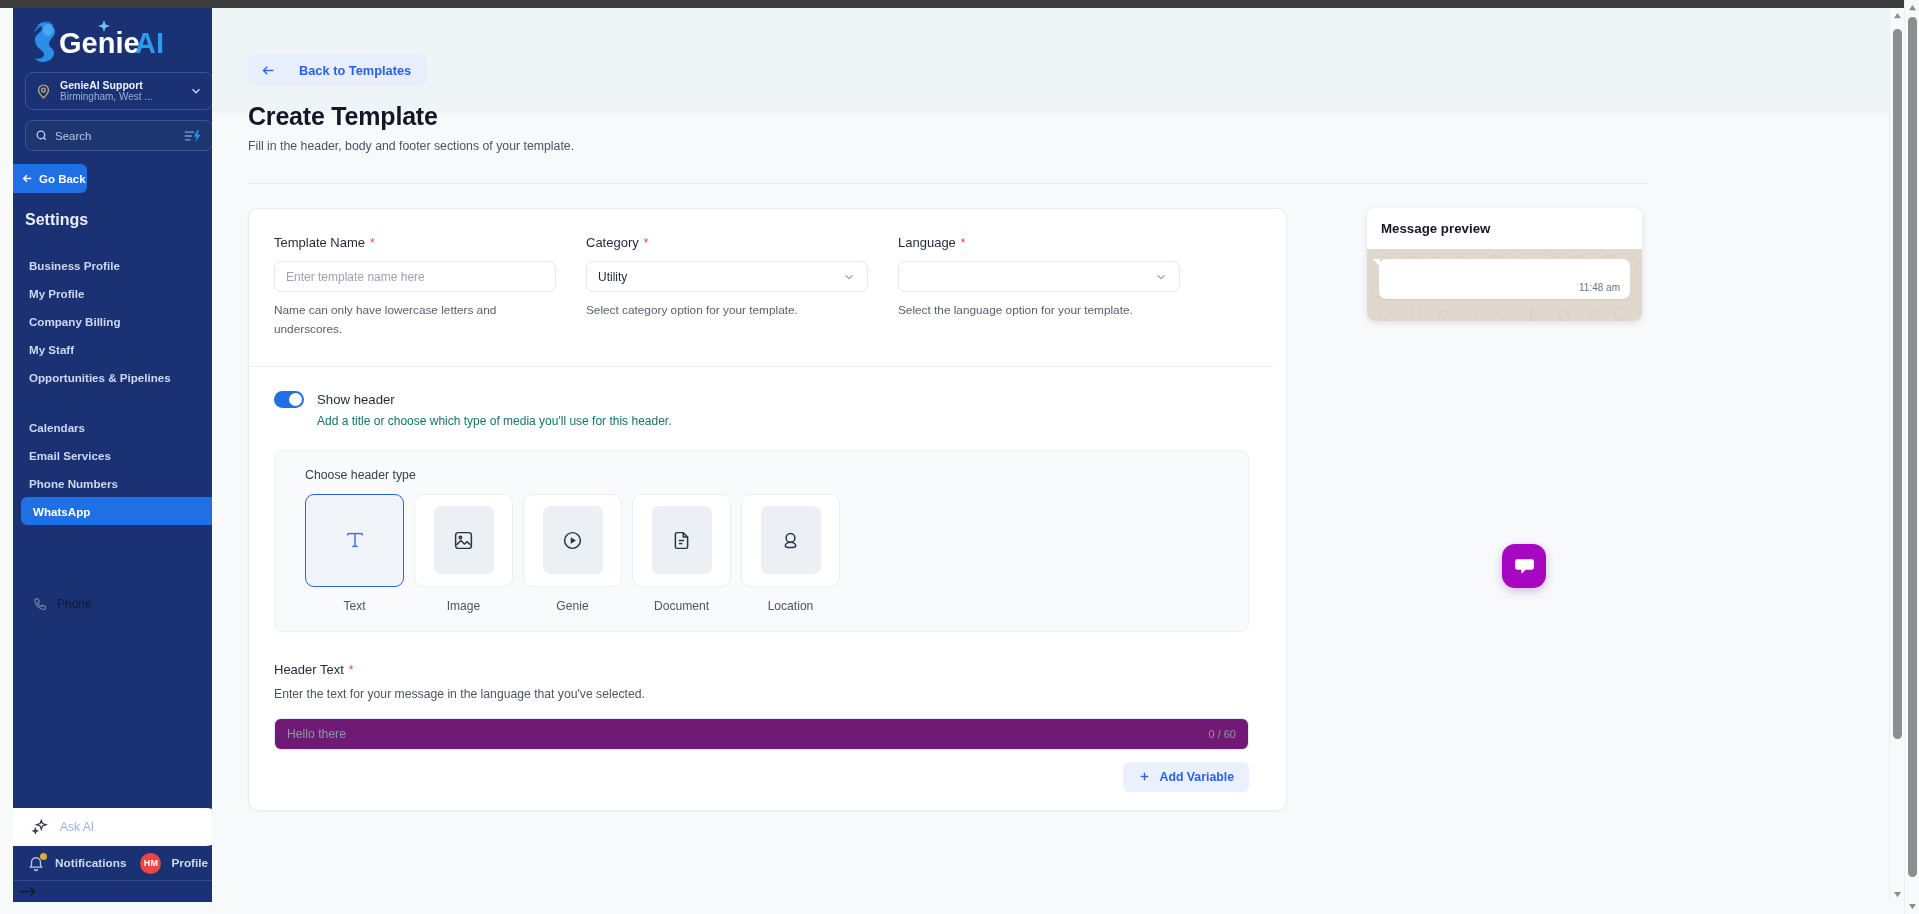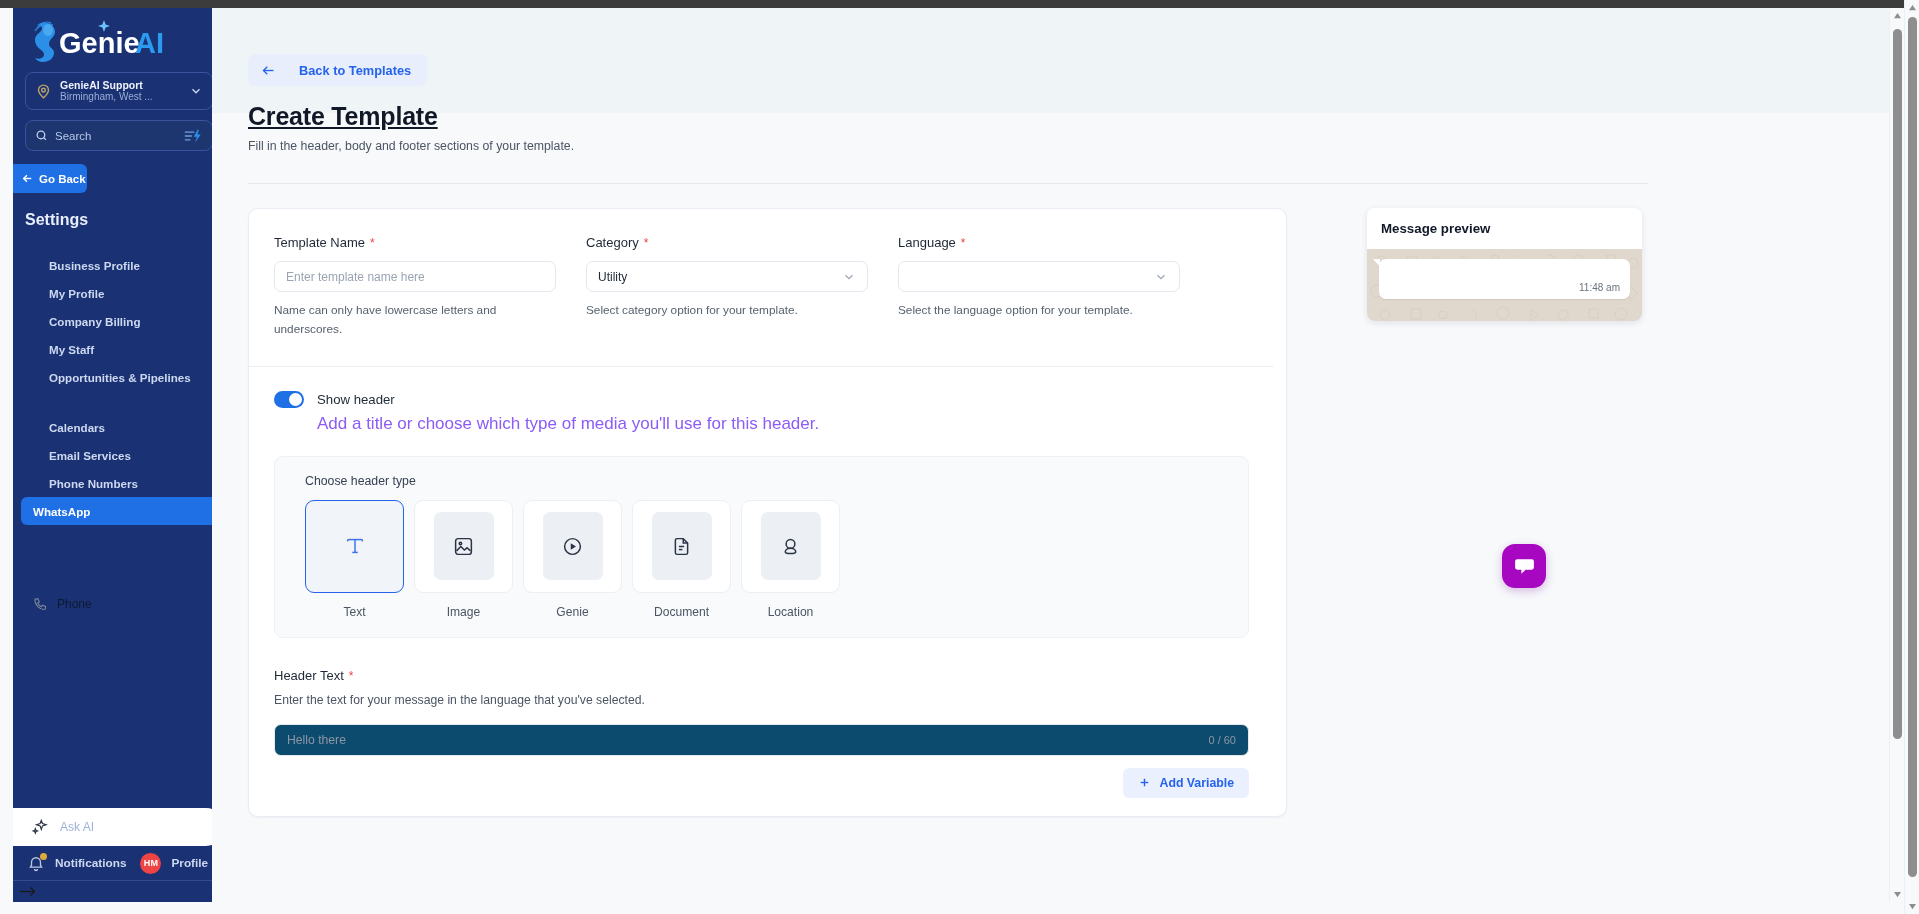--- a/index.html
+++ b/index.html
@@ -57,21 +57,21 @@
   }
 
   .settings-h {
     margin: 18px 0 0 12px;
     font-size: 16px; font-weight: bold; color: #e8eefb;
   }
 
   .nav { margin-top: 22px; flex: 1 1 auto; position: relative; }
   .nav-item {
     height: 28px; display: flex; align-items: center;
-    padding-left: 36px; font-size: 11.6px; font-weight: bold;
+    padding-left: 16px; font-size: 11.6px; font-weight: bold;
     color: #cdd9f0; cursor: pointer;
   }
   .nav-item.active {
     background: #1f6fe5; color: #fff;
     margin: 0 8px 0 8px; padding-left: 12px;
     border-radius: 6px; height: 28px;
   }
   .nav-gap { height: 22px; }
   .nav-scroll {
     position: absolute; right: 0; top: -16px; width: 4px; height: 150px;
@@ -128,21 +128,21 @@
   .back-btn {
     position: absolute; left: 36px; top: 46px;
     height: 32px; padding: 0 16px 0 13px;
     background: #e8eefc; border-radius: 7px;
     display: flex; align-items: center; gap: 23px;
     color: #2563eb; font-size: 12.8px; font-weight: bold;
     cursor: pointer;
   }
   .page-title {
     position: absolute; left: 36px; top: 94px;
-    font-size: 25px; color: #111827; letter-spacing: -.2px; text-decoration: underline;
+    font-size: 25px; color: #111827; letter-spacing: -.2px;
   }
   .page-sub {
     position: absolute; left: 36px; top: 131px;
     font-size: 12.3px; color: #4b5563;
   }
   .hr-top {
     position: absolute; left: 36px; top: 175px; width: 1400px; height: 1px;
     background: #e6eaf0;
   }
 
@@ -178,21 +178,21 @@
   .toggle-row { display: flex; align-items: center; gap: 13px; padding: 24px 0 0 25px; }
   .toggle {
     width: 30px; height: 17px; border-radius: 9px; background: #1f6fe5;
     position: relative; cursor: pointer; flex: 0 0 auto;
   }
   .toggle .knob {
     position: absolute; top: 2px; right: 2px; width: 13px; height: 13px;
     border-radius: 50%; background: #fff;
   }
   .toggle-lbl { font-size: 13.2px; color: #1f2937; }
-  .toggle-sub { padding: 6px 0 0 68px; font-size: 17px; color: #8b5cf6; }
+  .toggle-sub { padding: 6px 0 0 68px; font-size: 12px; color: #0f766e; }
 
   .htype-box {
     margin: 22px 25px 0 25px;
     background: #f8fafc; border: 1px solid #eef1f5; border-radius: 9px;
     padding: 17px 0 18px 30px;
   }
   .htype-lbl { font-size: 12.3px; color: #374151; }
   .htype-row { display: flex; gap: 10px; margin-top: 12px; }
   .htype-cell { width: 99px; }
   .htype-card {
@@ -209,21 +209,21 @@
   .htype-card.sel .htype-ph { background: transparent; }
   .htype-name { margin-top: 12px; text-align: center; font-size: 12.1px; color: #4b5563; }
 
   .hdrtxt-wrap { padding: 30px 25px 0 25px; }
   .hdrtxt-help { margin-top: 10px; font-size: 12.2px; color: #4b5563; }
   .hdrtxt-input {
     margin-top: 17px; height: 32px;
     border: 1px solid #e6eaf0; border-radius: 7px;
     display: flex; align-items: center; justify-content: space-between;
     padding: 0 12px;
-    background: #0c4a6e;
+    background: #701a75;
   }
   .hdrtxt-input .ph { font-size: 12.2px; color: #8d97a4; }
   .hdrtxt-input .cnt { font-size: 11px; color: #8d97a4; }
   .addvar-row { display: flex; justify-content: flex-end; padding: 12px 25px 0 25px; }
   .addvar {
     height: 30px; padding: 0 15px; background: #eaf0fd; border-radius: 6px;
     display: flex; align-items: center; gap: 9px;
     color: #2563eb; font-size: 12.3px; font-weight: bold; cursor: pointer;
   }
   .card-pad { height: 18px; }

